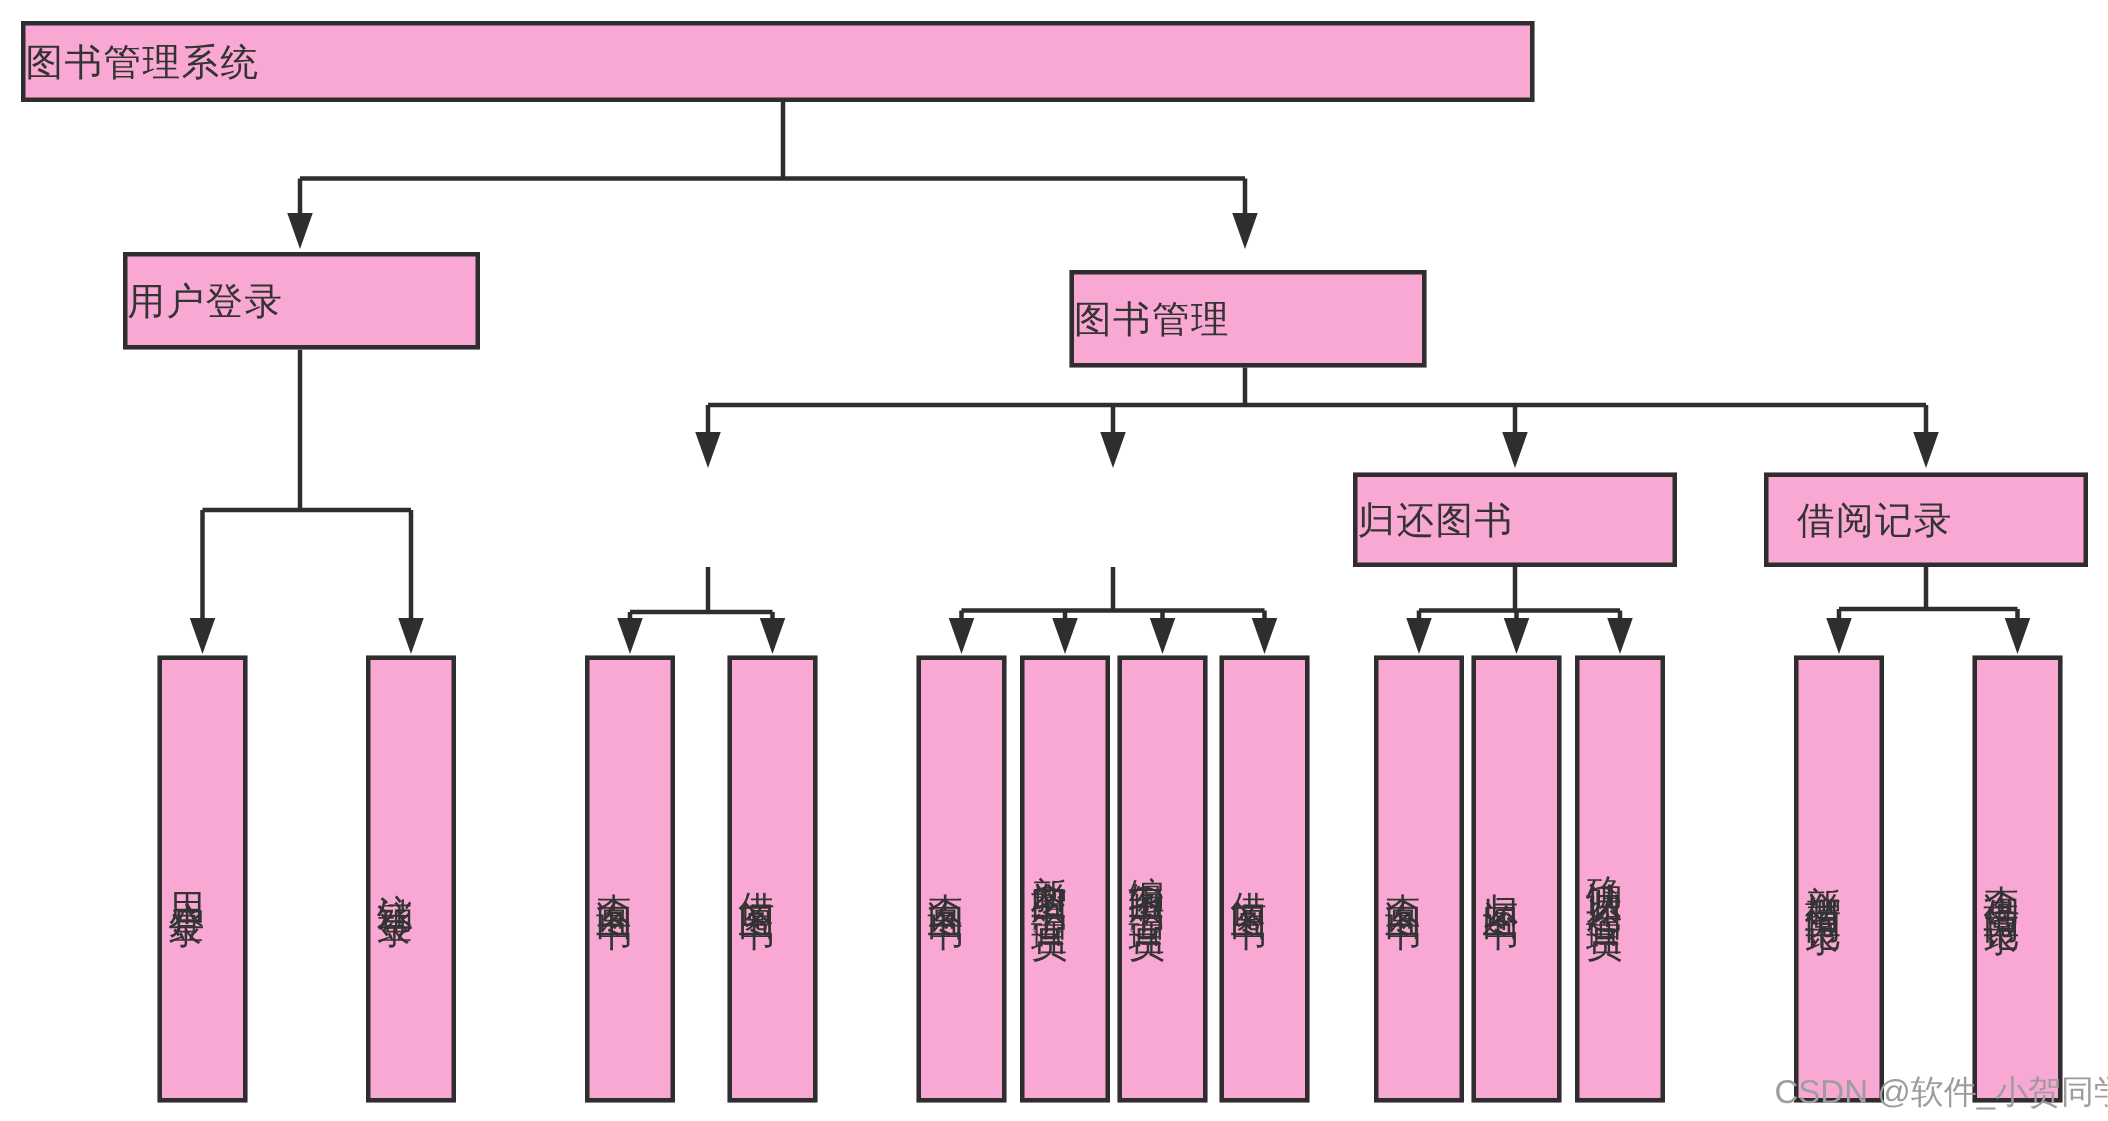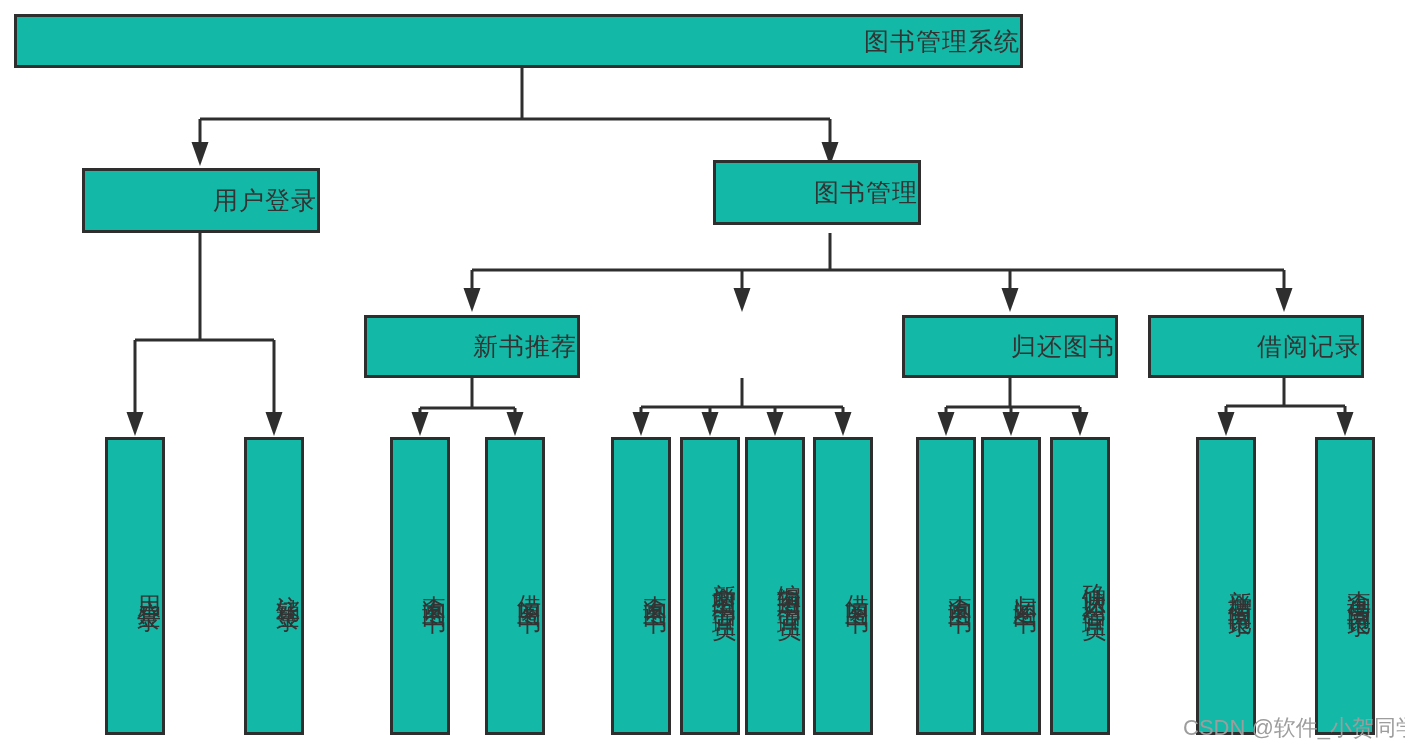--- a/index.html
+++ b/index.html
@@ -9,48 +9,49 @@
     background:#ffffff;
     font-family:"Liberation Sans","DejaVu Sans",sans-serif;
     color:#333333;
     position:relative;
     overflow:hidden;
   }
   .stage { position:absolute; left:0; top:0; width:1405px; height:747px; }
   svg.connectors { position:absolute; left:0; top:0; z-index:1; }
   .box {
     position:absolute;
-    background:#14b8a6;
+    background:#f9a8d4;
     border:3px solid #2e2e2e;
     display:flex;
     align-items:center;
-    justify-content:flex-end;
+    justify-content:flex-start;
     z-index:2;
+    font-family:Liberation Mono, monospace;
   }
   .hbox { font-size:25px; letter-spacing:1px; }
   .leaf { width:60px; top:437px; height:298px; }
   .leaf .vtext {
     writing-mode:vertical-rl;
     text-orientation:mixed;
     font-size:24px;
     letter-spacing:5px;
     line-height:1.1;
     white-space:nowrap;
   }
   
   .n-root  { left:14px;  top:14px;  width:1009px; height:54px; }
   
   .n-login { left:82px;  top:168px; width:238px;  height:65px; }
-  .n-mgmt  { left:713px; top:160px; width:208px;  height:65px; }
+  .n-mgmt  { left:713px; top:180px; width:238px;  height:65px; }
   
   .l3 { top:315px; height:63px; width:216px; }
   .n-newrec  { left:364px; }
   .n-borrow  { left:634px; }
   .n-current { left:902px; }
-  .n-records { left:1148px; }
+  .n-records { left:1176px;padding-left:19px; }
   
   .x105{left:105px}.x244{left:244px}
   .x390{left:390px}.x485{left:485px}
   .x611{left:611px}.x680{left:680px}.x745{left:745px}.x813{left:813px}
   .x916{left:916px}.x981{left:981px}.x1050{left:1050px}
   .x1196{left:1196px}.x1315{left:1315px}
   .watermark {
     position:absolute; left:1183px; top:713px;
     font-size:22px; color:#9d9d9d;
     white-space:nowrap; z-index:5;
@@ -101,23 +102,20 @@
     <span>图书管理系统</span>
   </div>
 
   <div class="box hbox n-login">
     <span>用户登录</span>
   </div>
   <div class="box hbox n-mgmt">
     <span>图书管理</span>
   </div>
 
-  <div class="box hbox l3 n-newrec">
-    <span>新书推荐</span>
-  </div>
   <div class="box hbox l3 n-current">
     <span>归还图书</span>
   </div>
   <div class="box hbox l3 n-records">
     <span>借阅记录</span>
   </div>
 
   <div class="box leaf x105">
     <span class="vtext">用户登录</span>
   </div>

